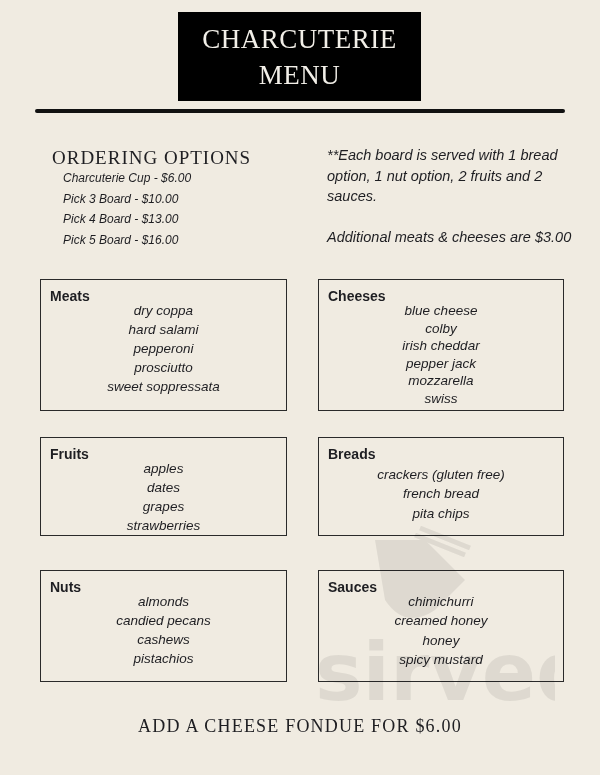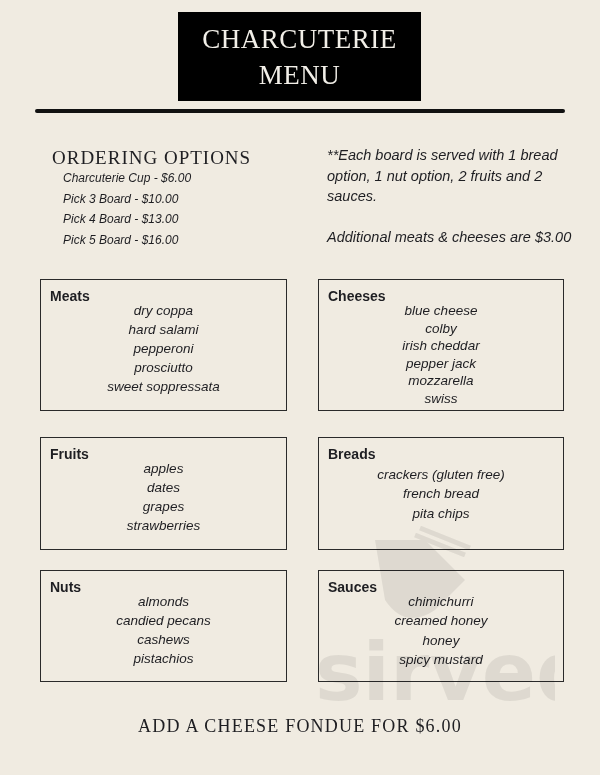--- a/index.html
+++ b/index.html
@@ -12,21 +12,21 @@
   .ordering li{font-style:italic;font-size:12px;line-height:20.7px;}
   .note{position:absolute;left:327px;top:145px;width:250px;font-style:italic;font-size:14.5px;line-height:20.6px;}
   .note p{margin:0;}
   .note p + p{margin-top:20.6px;font-style:italic;}
   .box{position:absolute;border:1.5px solid #2a2a2a;box-sizing:border-box;}
   .box h3{margin:0;font-size:14px;font-weight:bold;position:absolute;left:9px;top:8px;}
   .box ul{list-style:none;margin:0;padding:0;position:absolute;left:0;right:0;text-align:center;font-style:italic;font-size:13.5px;}
   .l{left:40px;width:247px;}
   .r{left:318px;width:246px;}
   .row1{top:279px;height:132px;}
-  .row2{top:437px;height:113px;}
+  .row2{top:437px;height:99px;}
   .row3{top:570px;height:112px;}
   .l ul{top:21px;line-height:19px;}
   .r.row1 ul{top:21px;line-height:17.6px;}
   .r ul{top:27px;line-height:19.3px;}
   .r.row1 ul{top:22px;}
   .r.row3 ul{top:21px;}
   .footer{position:absolute;left:0;width:600px;top:716px;text-align:center;font-family:"Liberation Serif",serif;font-size:18px;letter-spacing:1.2px;}
   .watermark{position:absolute;left:315px;top:520px;width:240px;height:190px;opacity:0.07;pointer-events:none;}
 </style>
 </head>

